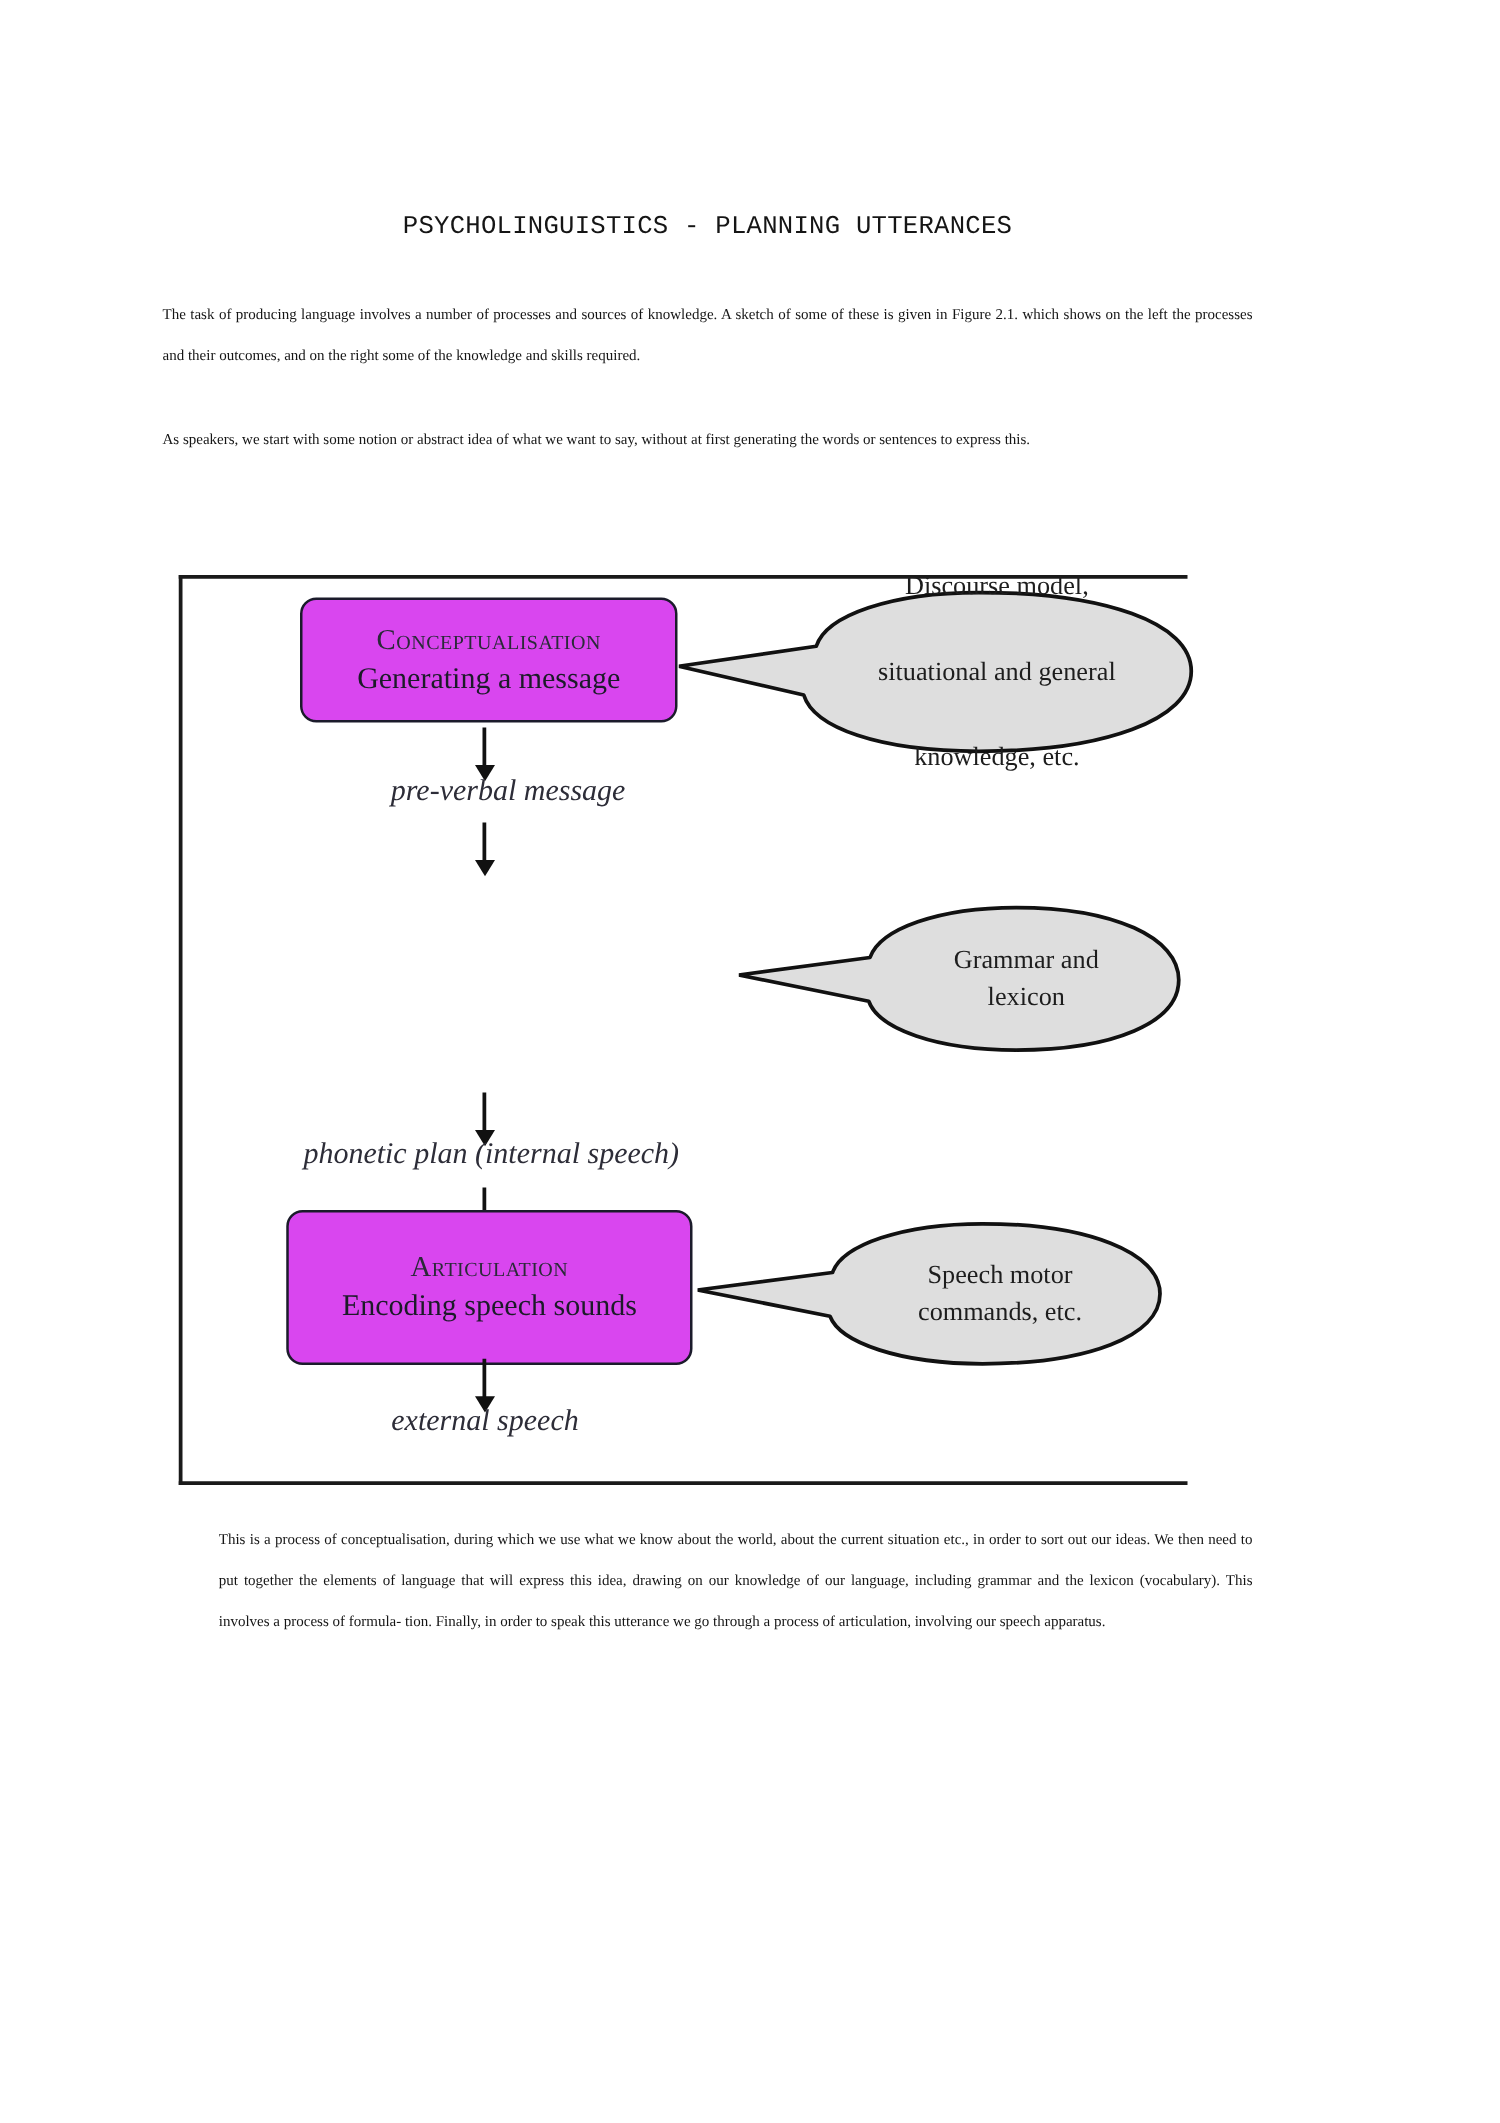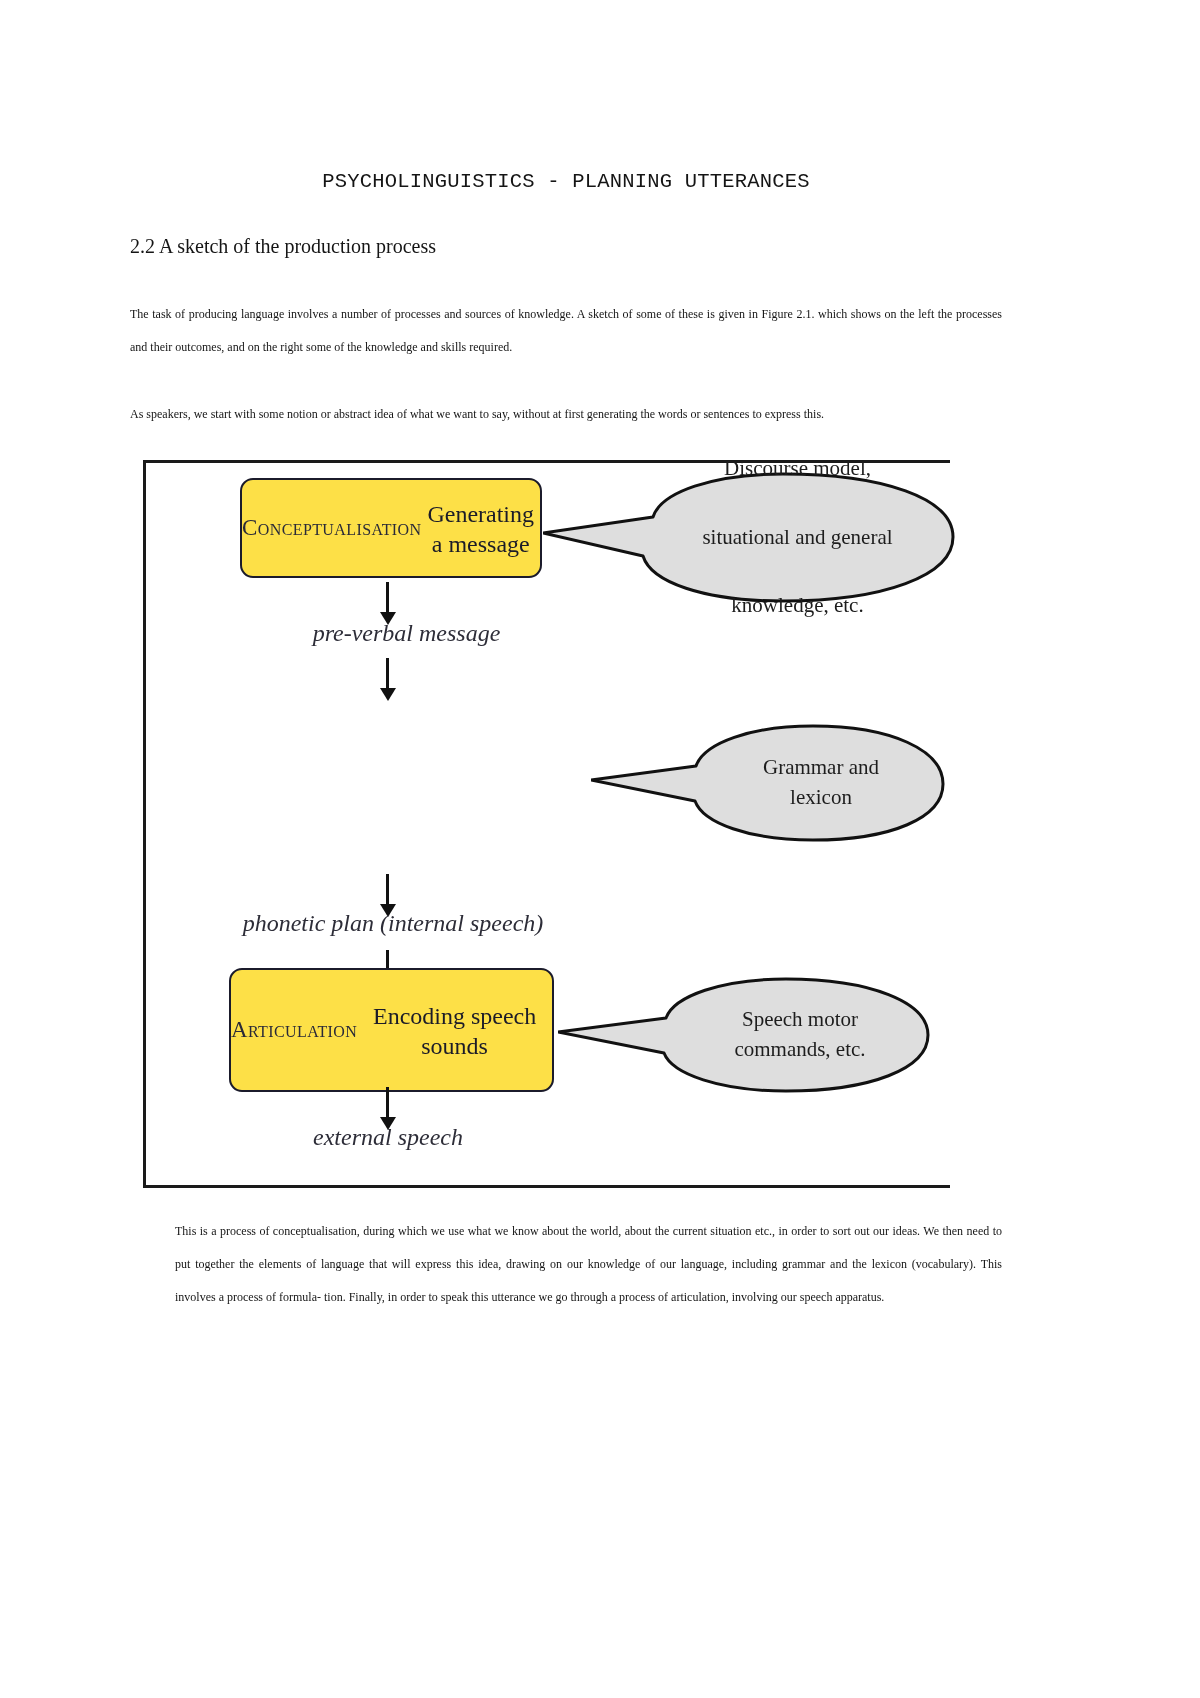--- a/index.html
+++ b/index.html
@@ -77,27 +77,27 @@
     content: "";
     position: absolute;
     right: -0px;
     top: -3px;
     width: 3px;
     height: 0px;
   }
 
   .proc-box {
     position: absolute;
-    background: #fde047;
+    background: #d946ef;
     border: 2.5px solid #1b1b2b;
     border-radius: 13px;
     box-sizing: border-box;
-    text-align: center;
+    text-align: right;
     display: flex;
-    flex-direction: row;
+    flex-direction: column;
     justify-content: center;
     align-items: center;
   }
   .proc-caps {
     font-variant: small-caps;
     font-size: 23px;
     letter-spacing: 0.4px;
     color: #2a2a38;
     line-height: 1.22;
     white-space: nowrap;
@@ -162,21 +162,20 @@
 </style>
 </head>
 <body>
 
 <div class="page">
 
   <div class="content">
 
     <h1 class="doc-title">PSYCHOLINGUISTICS - PLANNING UTTERANCES</h1>
 
-    <h2 class="section-heading">2.2 A sketch of the production process</h2>
 
     <p class="body-text">The task of producing language involves a number of processes and sources of knowledge. A sketch of some of these is given in Figure 2.1. which shows on the left the processes and their outcomes, and on the right some of the knowledge and skills required.</p>
 
     <p class="body-text">As speakers, we start with some notion or abstract idea of what we want to say, without at first generating the words or sentences to express this.</p>
   </div>
 
   <div class="figure-wrap">
 
     <div class="figure-frame"></div>
 

